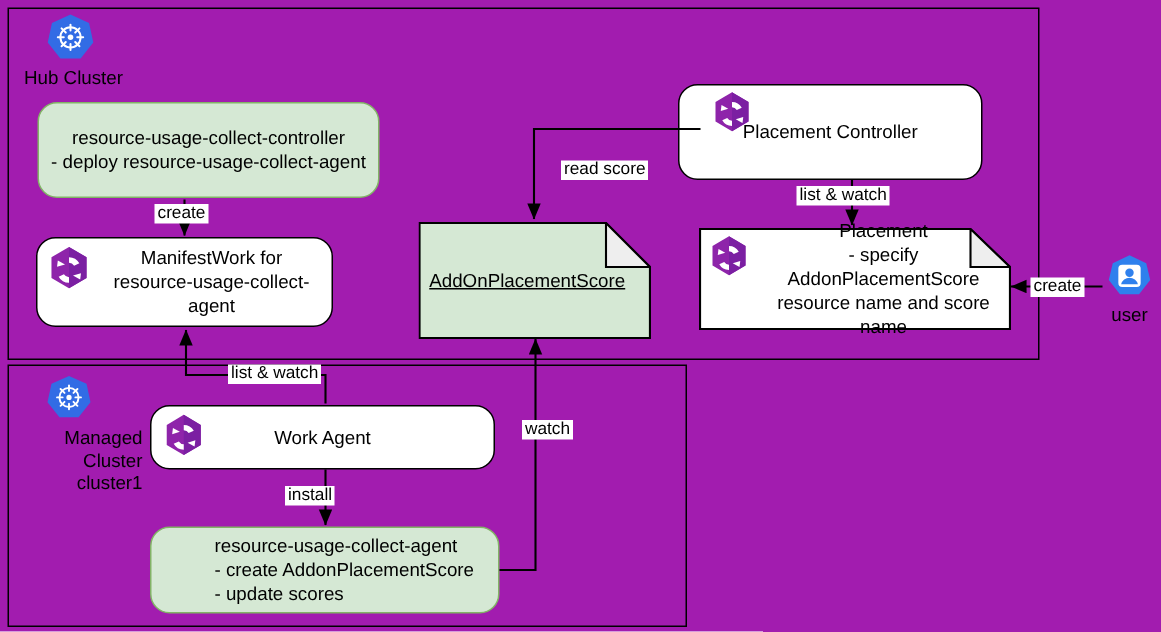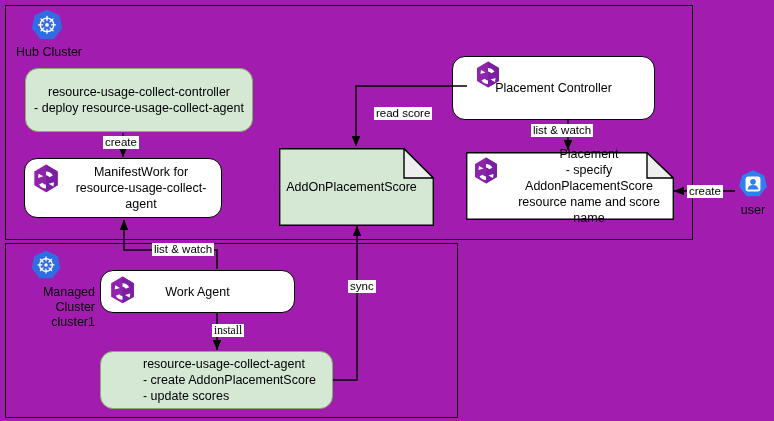--- a/index.html
+++ b/index.html
@@ -181,21 +181,21 @@
         <path d="M46 44 l-9 -5 l10 -3 Z"></path>
       </g>
     </svg>
   </div>
 
   <div class="doc-wrap" style="left:279px; top:148px; width:155px; height:78px;">
     <svg width="155" height="78" viewBox="0 0 155 78">
       <path d="M0.7,0.7 L125,0.7 L154.3,30 L154.3,77.3 L0.7,77.3 Z" fill="#d5e8d4" stroke="#000000" stroke-width="1.4"></path>
       <path d="M125,0.7 L125,30 L154.3,30 Z" fill="#eeeeee" stroke="#000000" stroke-width="1.4"></path>
     </svg>
-    <div class="doc-text" style="padding-right:10px;">AddOnPlacementScore</div>
+    <div class="doc-text" style="padding-right:10px;text-decoration:underline;">AddOnPlacementScore</div>
   </div>
 
   <div class="node rounded-white" style="left:452px; top:56px; width:203px; height:64px;">
     <span class="node-text">Placement Controller</span>
   </div>
   <div class="icon-abs" style="left:472px; top:60px; width:32px; height:32px;">
     <svg width="32" height="32" viewBox="0 0 64 64">
       <path d="M32 3 L54 16 L54 42 L32 55 L10 42 L10 16 Z" fill="#8e24aa"></path>
       <path d="M32 3 L54 16 L54 42 L32 55 Z" fill="#7b1fa2"></path>
       <g fill="#ffffff">
@@ -256,37 +256,37 @@
         <line x1="37.6" y1="35.6" x2="42.6" y2="40.6"></line>
         <line x1="42.6" y1="19.4" x2="37.6" y2="24.4"></line>
         <line x1="26.4" y1="35.6" x2="21.4" y2="40.6"></line>
       </g>
     </svg>
   </div>
   <div class="cluster-lbl" style="left:0px; top:285px; width:95px;text-align:right;">Managed Cluster
 cluster1</div>
 
   <div class="lbl" style="left:152px; top:243px;">list &amp; watch</div>
-  <div class="node rounded-white" style="left:100px; top:270px; width:195px; height:43px;">
+  <div class="node rounded-white" style="left:100px; top:270px; width:230px; height:43px;">
     <span class="node-text">Work Agent</span>
   </div>
   <div class="icon-abs" style="left:106px; top:275px; width:33px; height:33px;">
     <svg width="33" height="33" viewBox="0 0 64 64">
       <path d="M32 3 L54 16 L54 42 L32 55 L10 42 L10 16 Z" fill="#8e24aa"></path>
       <path d="M32 3 L54 16 L54 42 L32 55 Z" fill="#7b1fa2"></path>
       <g fill="#ffffff">
         <path d="M32 16 a15 15 0 0 1 13 7.6 l-6.6 3 A8 8 0 0 0 32 23 Z"></path>
         <path d="M32 48 a15 15 0 0 1 -13 -7.6 l6.6 -3 A8 8 0 0 0 32 41 Z"></path>
         <path d="M18 20 l9 5 l-10 3 Z"></path>
         <path d="M46 44 l-9 -5 l10 -3 Z"></path>
       </g>
     </svg>
   </div>
-  <div class="lbl" style="left:212px; top:324px;font-family:Liberation Serif, serif;">install</div>
+  <div class="lbl" style="left:190px; top:324px;">install</div>
 
   <div class="node rounded" style="left:100px; top:351px; width:233px; height:58px;">
     <span class="node-text left" style="text-align:left; padding-left:26px;">resource-usage-collect-agent
 - create AddonPlacementScore
 - update scores</span>
   </div>
-  <div class="lbl" style="left:348px; top:280px;">sync</div>
+  <div class="lbl" style="left:348px; top:280px;">watch</div>
 
 </div>
 
 </body></html>

